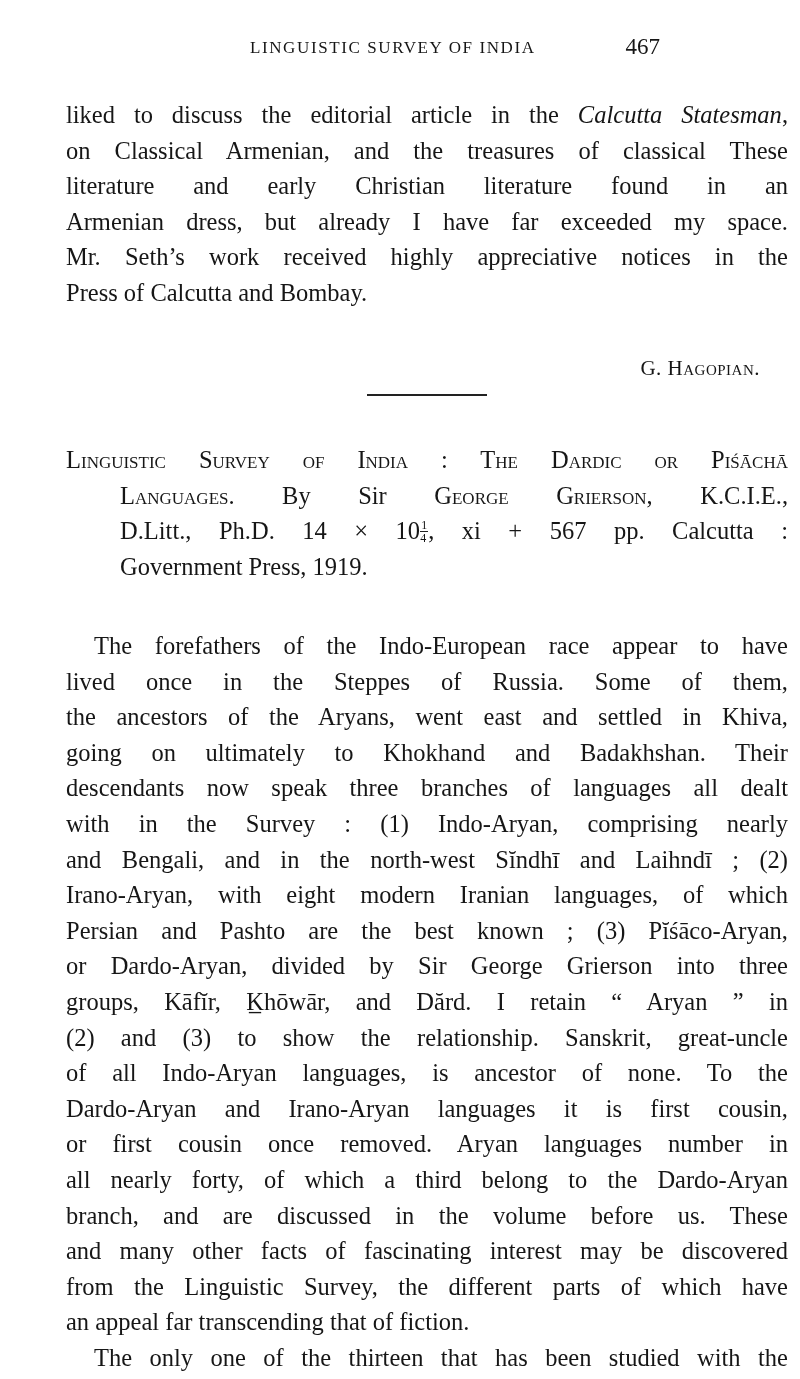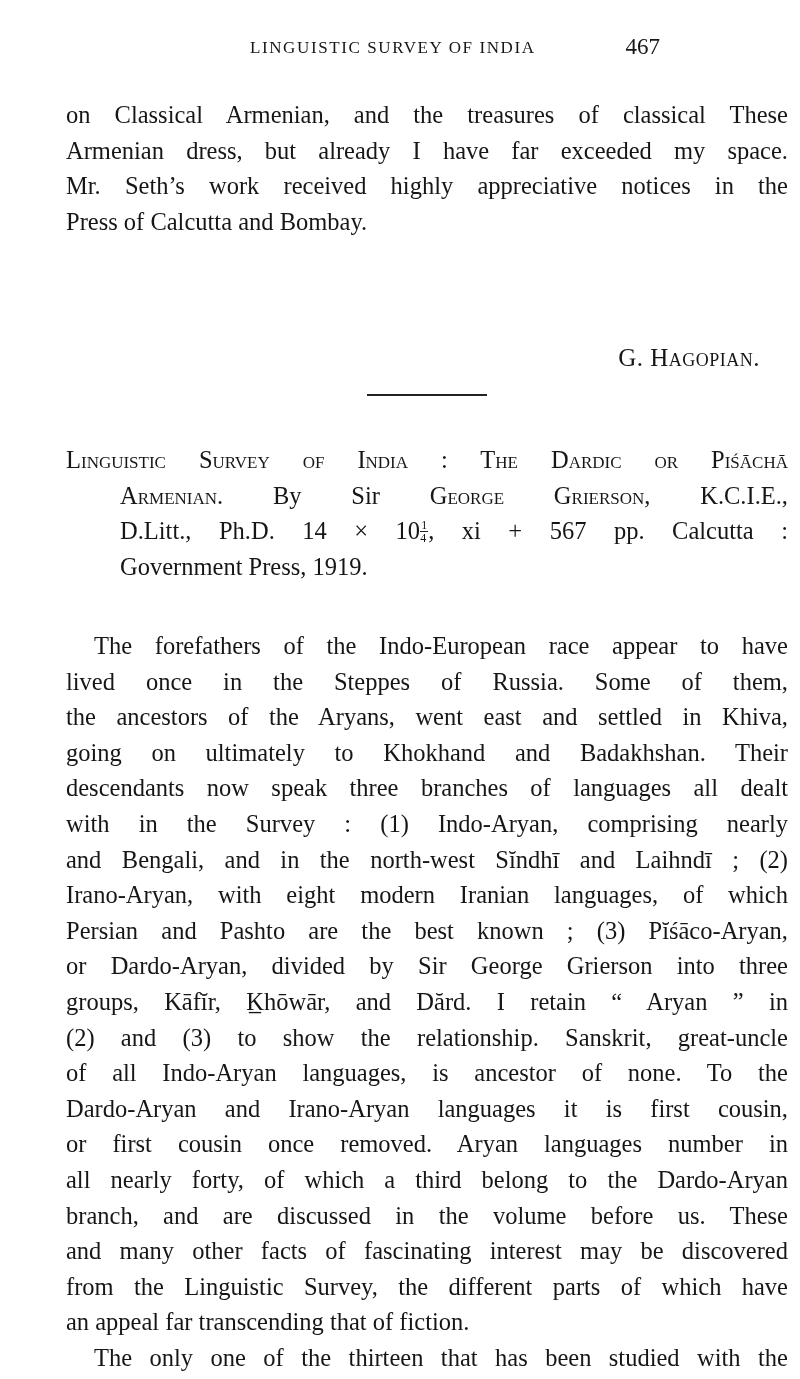--- a/index.html
+++ b/index.html
@@ -62,23 +62,23 @@
     }
     .line.indent {
       padding-left: 28px;
     }
     .line.hang {
       padding-left: 54px;
     }
     .block1 { top: 97px; }
     .signature {
       position: absolute;
-      top: 344px;
+      top: 356px;
       right: 40px;
-      font-size: 25px;
+      font-size: 21px;
       letter-spacing: 0.5px;
     }
     .sc {
       font-variant: small-caps;
     }
     .rule {
       position: absolute;
       top: 394px;
       left: 367px;
       width: 120px;
@@ -108,33 +108,35 @@
 <body>
 
 <div class="page">
 
   <div class="running-head">
     <span class="running-title">Linguistic Survey of India</span>
     <span class="page-number">467</span>
   </div>
 
   <div class="text-block block1">
+    <span class="line"><span>liked to discuss the editorial article in the </span><em>Calcutta Statesman</em><span>,</span></span>
     <span class="line">on Classical Armenian, and the treasures of classical These</span>
+    <span class="line">literature and early Christian literature found in an</span>
     <span class="line">Armenian dress, but already I have far exceeded my space.</span>
     <span class="line">Mr. Seth’s work received highly appreciative notices in the</span>
     <span class="line last">Press of Calcutta and Bombay.</span>
   </div>
 
   <div class="signature sc">G. Hagopian.</div>
 
   <div class="rule"></div>
 
   <div class="text-block citation">
     <span class="line sc">Linguistic Survey of India :  The Dardic or Piśāchā</span>
-    <span class="line hang"><span class="sc">Armenian.</span><span>  By  Sir  </span><span class="sc">George Grierson</span><span>,  K.C.I.E.,</span></span>
+    <span class="line hang"><span class="sc">Languages.</span><span>  By  Sir  </span><span class="sc">George Grierson</span><span>,  K.C.I.E.,</span></span>
     <span class="line hang"><span>D.Litt.,  Ph.D.  14 × 10</span><span class="frac"><span class="num">1</span><span class="den">4</span></span><span>,  xi + 567 pp.  Calcutta :</span></span>
     <span class="line hang last">Government Press, 1919.</span>
   </div>
 
   <div class="text-block body2">
     <span class="line indent">The forefathers of the Indo-European race appear to have</span>
     <span class="line">lived once in the Steppes of Russia. Some of them,</span>
     <span class="line">the ancestors of the Aryans, went east and settled in Khiva,</span>
     <span class="line">going on ultimately to Khokhand and Badakhshan. Their</span>
     <span class="line">descendants now speak three branches of languages all dealt</span>

